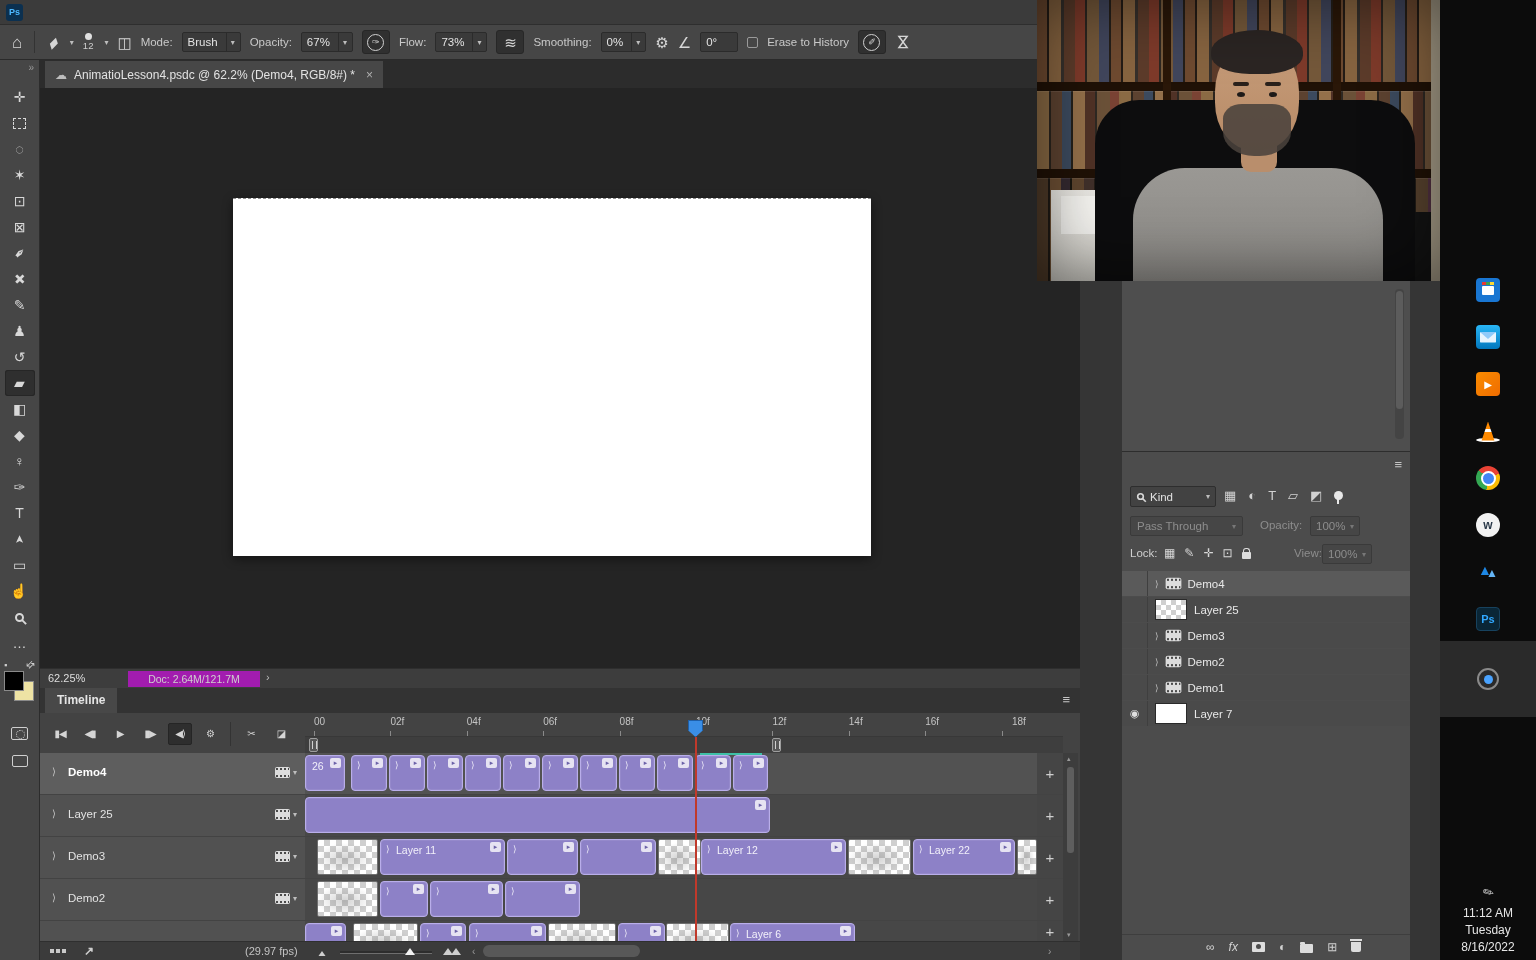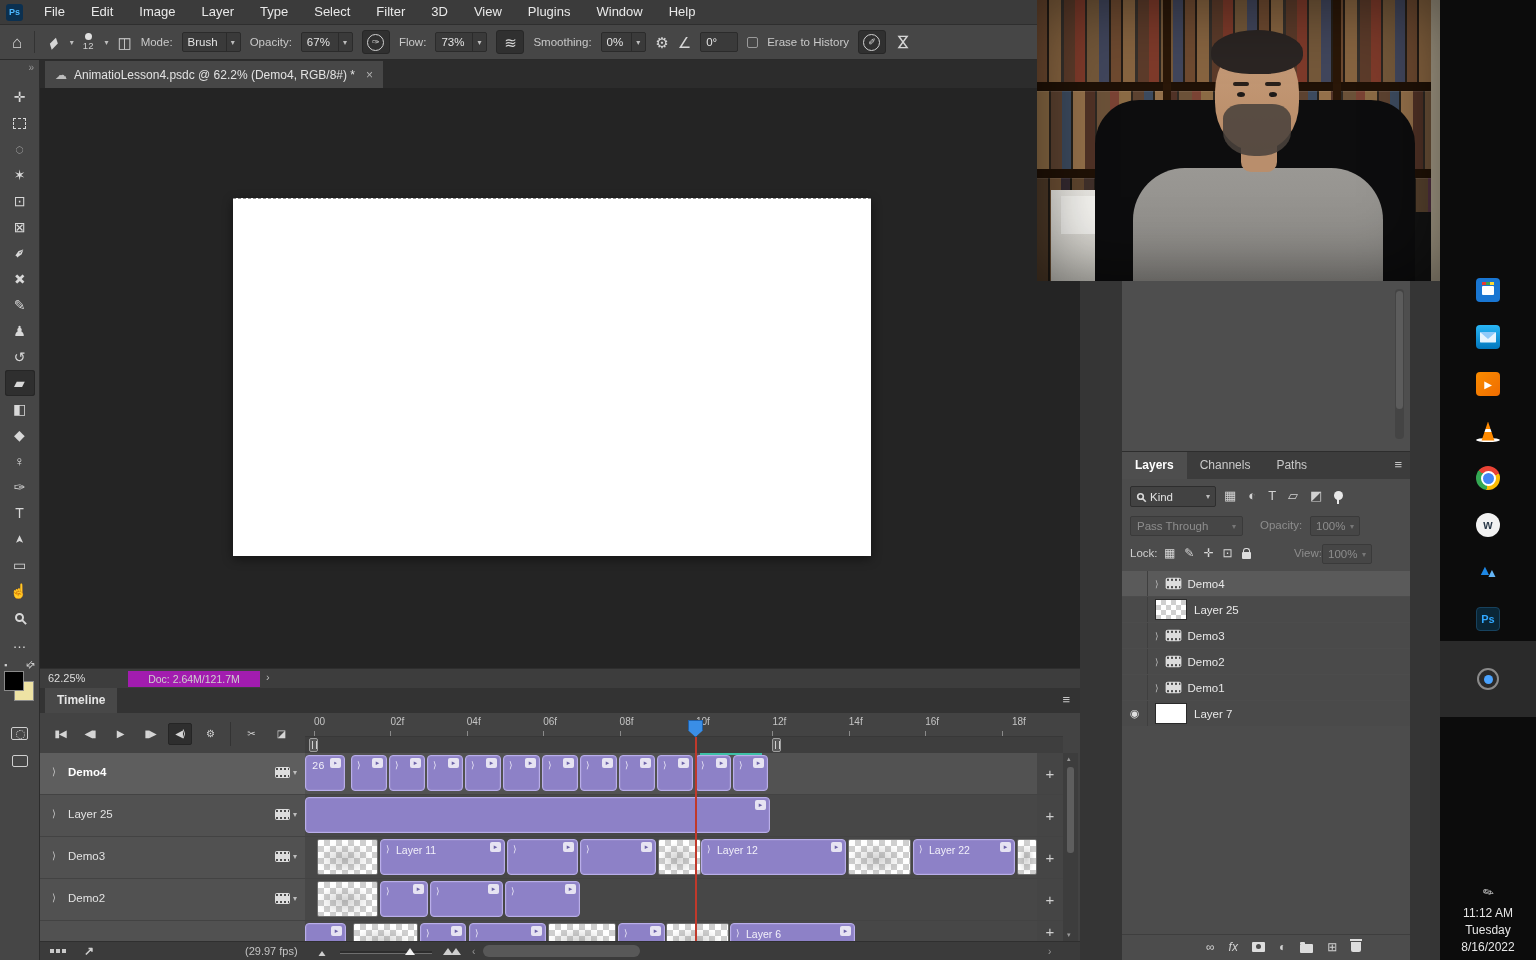--- a/index.html
+++ b/index.html
@@ -247,34 +247,20 @@
   #brow-l { left:196px; } #brow-r { left:228px; }
   #wc-vignette { position:absolute; inset:0; box-shadow:inset 0 0 70px rgba(0,0,0,.55); pointer-events:none; }
 </style>
 </head>
 <body>
 
 <div id="root">
 
   <div id="menubar">
     <div id="ps-logo">Ps</div>
-    <div id="menu-items">
-        <div class="menu-item">File</div>
-        <div class="menu-item">Edit</div>
-        <div class="menu-item">Image</div>
-        <div class="menu-item">Layer</div>
-        <div class="menu-item">Type</div>
-        <div class="menu-item">Select</div>
-        <div class="menu-item">Filter</div>
-        <div class="menu-item">3D</div>
-        <div class="menu-item">View</div>
-        <div class="menu-item">Plugins</div>
-        <div class="menu-item">Window</div>
-        <div class="menu-item">Help</div>
-      </div>
   </div>
 
   <div id="optionsbar">
     <span class="ob-ic" style="font-size:17px">⌂</span>
     <span class="ob-sep"></span>
     <span class="ob-ic rot45">▰</span>
     <span class="ob-caret">▾</span>
     <span class="brush-widget">
         <span class="brush-dot"></span>
         <span class="brush-num">12</span>
@@ -494,21 +480,21 @@
           <span class="tname">Demo2</span>
           <span class="thr">
             <span class="film"></span>
             <span class="caret">▾</span>
           </span>
         </div>
         <div class="trackhead partial"></div>
       </div>
     <div id="track-lanes">
         <div class="lane sel">
-          <div class="clip" style="left: 0px; width: 40px; font-family: Liberation Mono, monospace;">
+          <div class="clip" style="left: 0px; width: 40px;">
             <span class="clabel nochev">26</span>
             <span class="cicon">▸</span>
           </div>
           <div class="clip" style="left: 46px; width: 36px;">
             <span class="cchev">⟩</span>
             <span class="cicon">▸</span>
           </div>
           <div class="clip" style="left: 84px; width: 36px;">
             <span class="cchev">⟩</span>
             <span class="cicon">▸</span>
@@ -660,25 +646,20 @@
     </div>
   </div>
 
   <div id="right-dock">
     <div id="upper-panel">
       <div id="upper-scroll">
           <div id="upper-thumb"></div>
         </div>
     </div>
     <div id="layers-panel">
-      <div id="lp-tabs">
-          <div class="lp-tab active">Layers</div>
-          <div class="lp-tab">Channels</div>
-          <div class="lp-tab">Paths</div>
-        </div>
       <span id="lp-ham">≡</span>
       <div id="lp-filter">
         <div id="kind-box">
           <span class="ic-mag"></span>
           <span>Kind</span>
           <span class="caret">▾</span>
         </div>
         <div id="lp-filter-icons">
             <span class="lpf">▦</span>
             <span class="lpf">◐</span>

